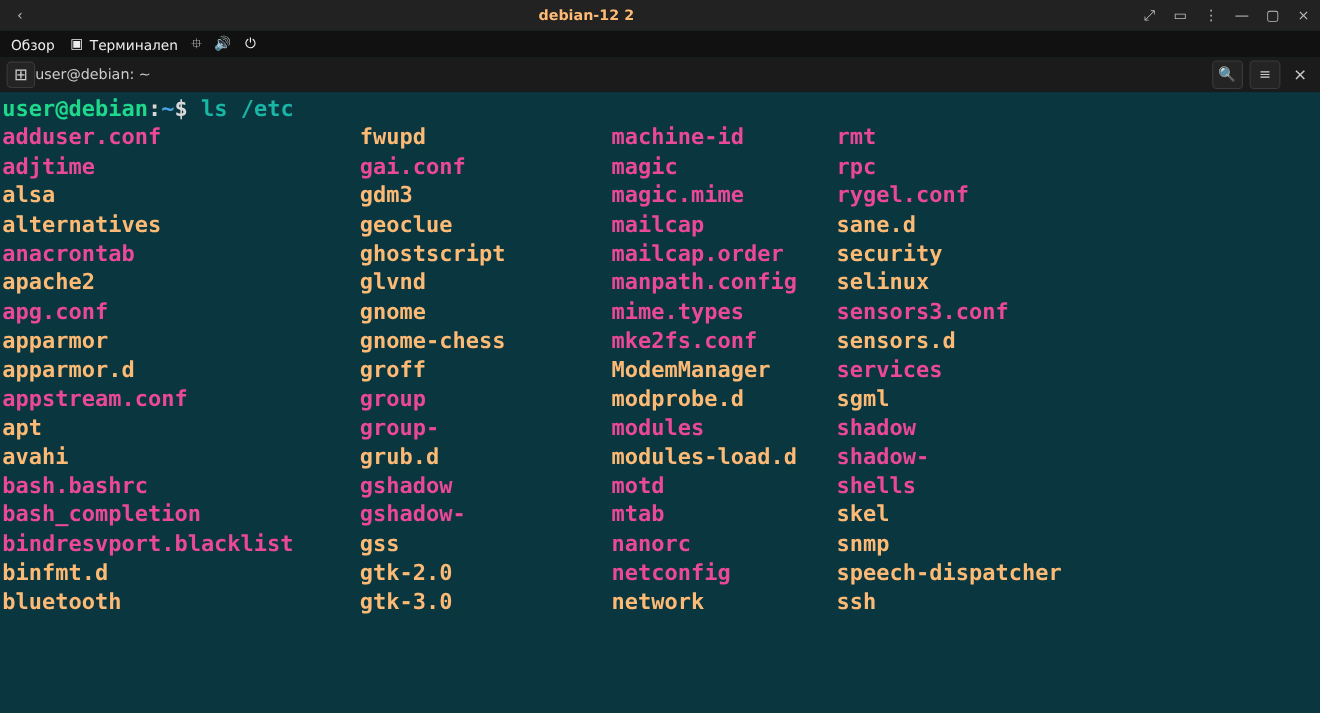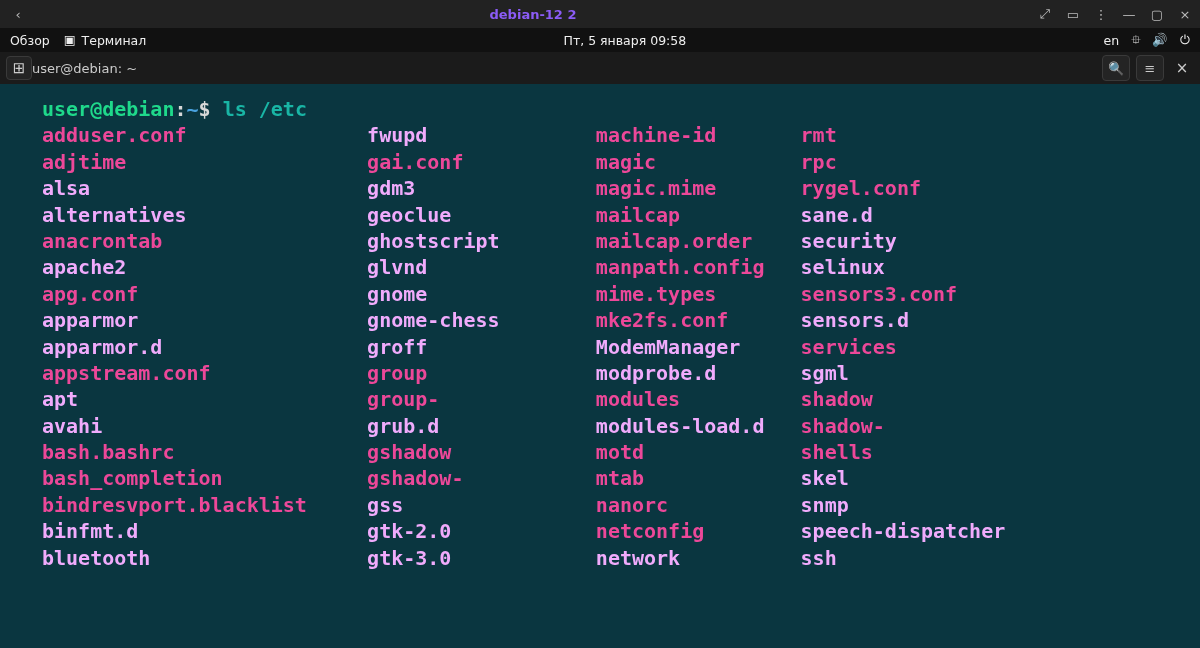--- a/index.html
+++ b/index.html
@@ -23,21 +23,21 @@
     color: #bbb;
     font-size: 13px;
   }
   .titlebar .back {
     width: 24px; display:flex; justify-content:center;
   }
   .titlebar .center {
     flex: 1;
     text-align: center;
     font-weight: 600;
-    color: #8b5cf6;
+    color: #fdba74;
   }
   .titlebar .right {
     display: flex;
     gap: 10px;
     align-items: center;
   }
   .titlebar .winbtn {
     width: 18px; text-align:center;
     color:#bbb;
   }
@@ -87,43 +87,42 @@
     display:flex; align-items:center; justify-content:center;
     background:#242424;
   }
   .term-headerbar .xbtn {
     width:24px; text-align:center; font-size:15px;
   }
 
   
   .terminal {
     background:#0a3640;
-    padding: 12px 2px 0 2px;
+    padding: 1px 2px 0 2px;
     font-family: "DejaVu Sans Mono","Liberation Mono","Noto Mono",ui-monospace,Consolas,monospace;
     font-size: 20px;
     line-height: 1.32;
     font-weight:600;
     white-space: pre;
     height: calc(648px - 28px - 24px - 32px);
     overflow:hidden;
-    margin-left:40px;
   }
   .prompt-user { color:#1fd98b; }
   .prompt-colon { color:#d8d8d8; }
   .prompt-path { color:#4aa3e0; }
   .prompt-cmd  { color:#19b5a5; font-weight:600; }
   .ls-row { display:block; }
   .entry { display:inline-block; }
   .c0 { width: 27ch; }
   .c1 { width: 19ch; }
   .c2 { width: 17ch; }
   .c3 { width: auto; }
   
   .file { color:#ec4899; }
-  .dir  { color:#f0abfc; }
+  .dir  { color:#fdba74; }
   .bold { font-weight:700; }
 </style>
 </head>
 <body>
 
 <div class="titlebar">
   <div class="back">
       <span class="ico">‹</span>
     </div>
   <div class="center">debian-12 2</div>
@@ -138,21 +137,20 @@
 </div>
 
 <div class="gnome-panel">
   <div class="left">
     <span class="activity">Обзор</span>
     <span class="app-item">
       <span class="ico">▣</span>
       <span>Терминал</span>
     </span>
   </div>
-  <div class="center">Пт, 5 января  09:58</div>
   <div class="right">
     <span>en</span>
     <span class="ico">⯐</span>
     <span class="ico">🔊</span>
     <span class="ico">⏻</span>
   </div>
 </div>
 
 <div class="term-headerbar">
   <div class="newtab">

